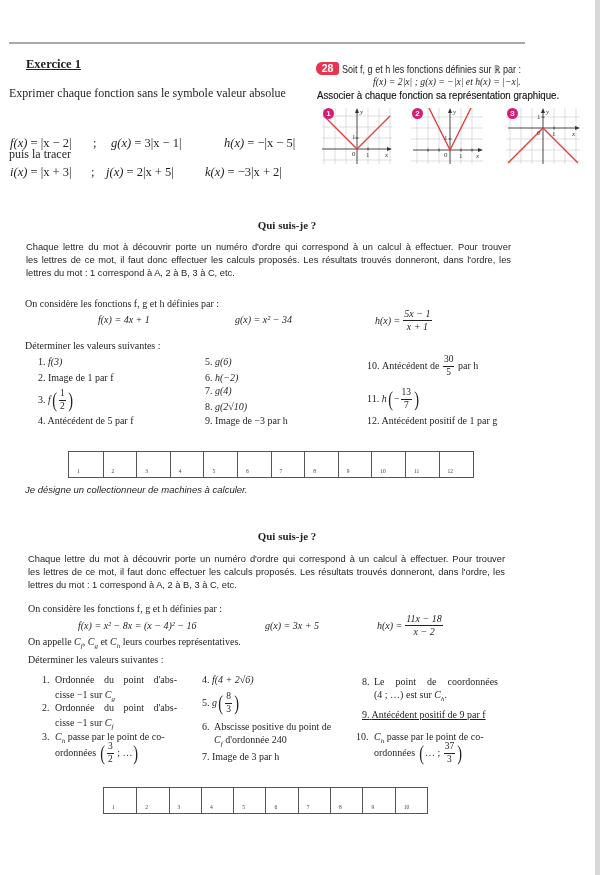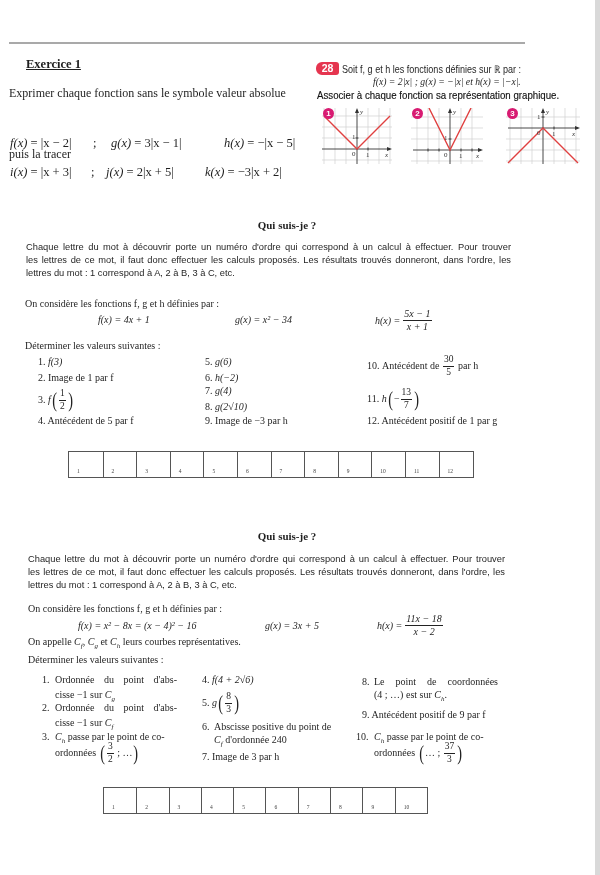--- a/index.html
+++ b/index.html
@@ -255,20 +255,21 @@
     <div class="box" style="width:33.6px;">
         <span>10</span>
       </div>
     <div class="box" style="width:33.6px;">
         <span>11</span>
       </div>
     <div class="box" style="width:33.6px;">
         <span>12</span>
       </div>
   </div>
+  <div class="abs caption" style="left:25px; top:484px;">Je désigne un collectionneur de machines à calculer.</div>
 
   <div class="abs qh" style="top:530px;">Qui suis-je ?</div>
   <div class="pline" style="left:28px; top:553px; width:477px;">Chaque lettre du mot à découvrir porte un numéro d'ordre qui correspond à un calcul à effectuer. Pour trouver</div>
   <div class="pline" style="left:28px; top:566px; width:477px;">les lettres de ce mot, il faut donc effectuer les calculs proposés. Les résultats trouvés donneront, dans l'ordre, les</div>
   <div class="pline last" style="left:28px; top:579px; width:477px;">lettres du mot : 1 correspond à A, 2 à B, 3 à C, etc.</div>
 
   <div class="abs tx" style="left:28px; top:603px;">On considère les fonctions f, g et h définies par :</div>
   <div class="abs tx it" style="left:78px; top:620px;">f(x) = x² − 8x = (x − 4)² − 16</div>
   <div class="abs tx it" style="left:265px; top:620px;">g(x) = 3x + 5</div>
   <div class="abs tx flex" style="left:377px; top:614px;">
@@ -311,21 +312,21 @@
         </span>
       </span></div>
   <div class="abs tx" style="left:202px; top:721px;">6.</div>
   <div class="abs tx" style="left:214px; top:721px;">Abscisse positive du point de</div>
   <div class="abs tx" style="left:214px; top:734px;"><span class="curve"><span>C</span><sub>f</sub></span> <span>d'ordonnée 240</span></div>
   <div class="abs tx" style="left:202px; top:751px;"><span>7.</span> <span>Image de 3 par h</span></div>
 
   <div class="abs tx" style="left:362px; top:676px;">8.</div>
   <div class="jl tx" style="left:374px; top:676px; width:124px;">Le point de coordonnées</div>
   <div class="abs tx" style="left:374px; top:689px;"><span>(4 ; …) est sur</span> <span class="curve"><span>C</span><sub>h</sub></span><span>.</span></div>
-  <div class="abs tx" style="left:362px; top:709px;"><span>9.</span> <span>Antécédent positif de 9 par f</span></div>
+  <div class="abs tx" style="left:362px; top:709px;text-decoration:underline;"><span>9.</span> <span>Antécédent positif de 9 par f</span></div>
   <div class="abs tx" style="left:356px; top:731px;">10.</div>
   <div class="abs tx" style="left:374px; top:731px;"><span class="curve"><span>C</span><sub>h</sub></span> <span>passe par le point de co-</span></div>
   <div class="abs tx flex" style="left:374px; top:741px; height:24px;"><span>ordonnées</span>&nbsp;<span class="pg"><span>… ;</span>&nbsp;<span class="frac">
           <span class="num">37</span>
           <span class="den">3</span>
         </span></span></div>
 
   <div class="boxes" style="left:103px; top:787px; width:323px; height:25px;">
     <div class="box" style="width:32.3px;">
         <span>1</span>

